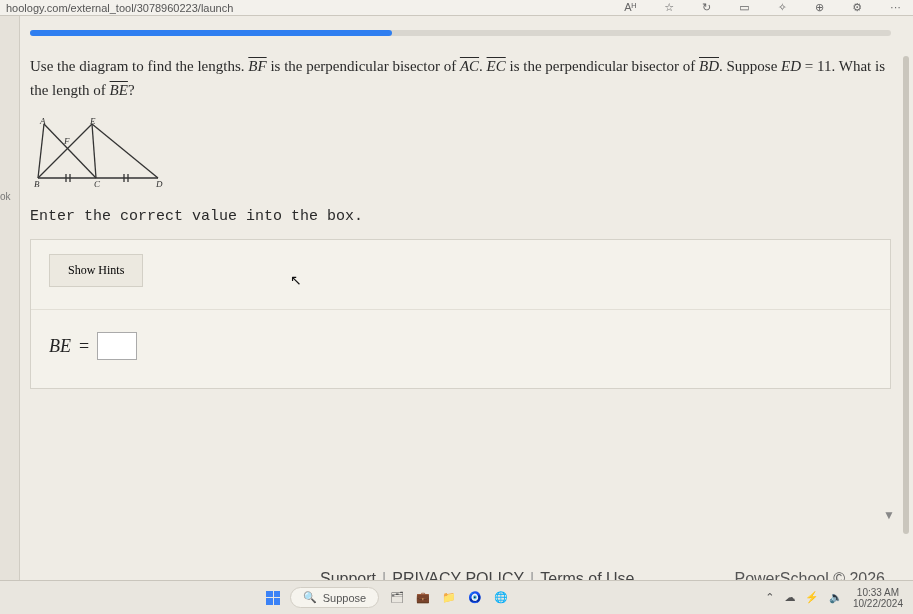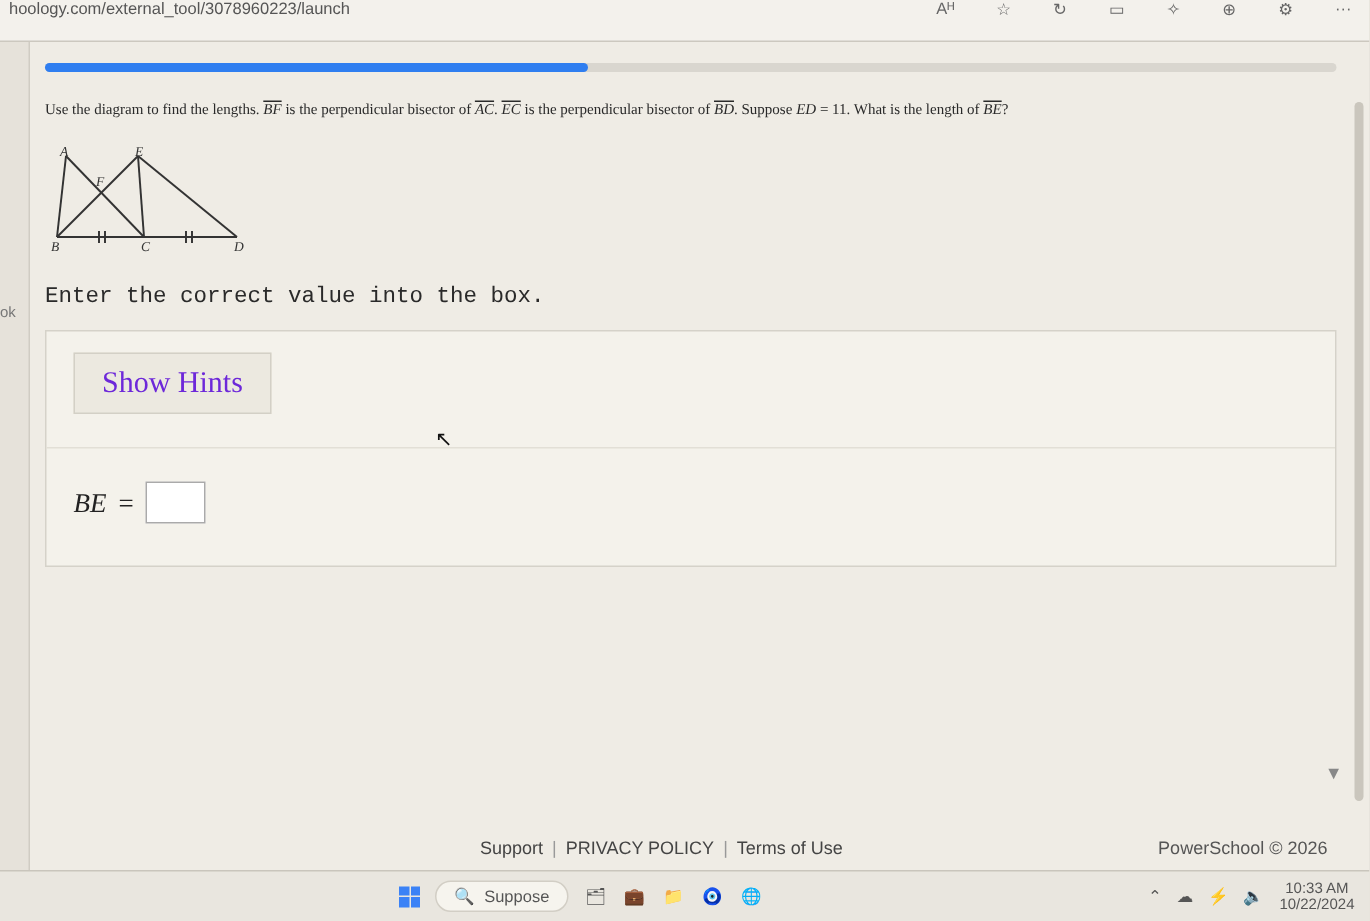--- a/index.html
+++ b/index.html
@@ -1,43 +1,43 @@
 <!DOCTYPE html>
 <html><head>
 <meta charset="utf-8">
 <style>
   * { box-sizing: border-box; margin: 0; padding: 0; }
   html, body { width: 913px; height: 614px; font-family: "Segoe UI", Arial, sans-serif; background: #d8d4cc; overflow: hidden; }
   .browser-frame { width: 100%; height: 100%; background: #e8e5de; display: flex; flex-direction: column; }
-  .addr-bar { height: 28px; background: #f3f1ec; display: flex; padding: 0 6px; border-bottom: 1px solid #ccc8bf; font-size: 11px; color: #555; }
+  .addr-bar { height: 16px; background: #f3f1ec; display: flex; align-items: center; padding: 0 6px; border-bottom: 1px solid #ccc8bf; font-size: 11px; color: #555; }
   .addr-text { flex: 1; }
   .addr-icons { display: flex; gap: 28px; padding-right: 6px; color: #666; }
   .addr-icons span { cursor: pointer; }
   .viewport { flex: 1; position: relative; background: #efece5; display: flex; }
   .left-gutter { width: 20px; background: #e6e2da; border-right: 1px solid #d0ccc3; position: relative; }
   .left-gutter .ok { position: absolute; top: 175px; left: 0; font-size: 10px; color: #777; }
   .content-col { flex: 1; display: flex; flex-direction: column; padding: 0 22px 0 10px; }
   .progress-wrap { padding: 14px 0 18px; }
   .progress-track { height: 6px; background: #d9d6cf; border-radius: 3px; position: relative; }
   .progress-fill { height: 100%; background: #2f7ef0; border-radius: 3px; }
-  .question-text { font-family: Georgia, "Times New Roman", serif; font-size: 10px; color: #2a2a2a; line-height: 1.6; margin-bottom: 10px; }
+  .question-text { font-family: Georgia, "Times New Roman", serif; font-size: 15px; color: #2a2a2a; line-height: 1.6; margin-bottom: 10px; }
   .overline { text-decoration: overline; font-style: italic; }
   .mi { font-style: italic; }
   .diagram { margin: 4px 0 10px 0; }
   .prompt { font-family: Liberation Mono, monospace; font-size: 15px; color: #2a2a2a; margin: 6px 0 14px; }
   .answer-panel { border: 1px solid #d5d2c9; background: #f4f2eb; padding: 0; }
   .hints-row { padding: 14px 18px 22px; border-bottom: 1px solid #e2dfd6; }
-  .show-hints { background: #ece9e0; border: 1px solid #d3d0c6; padding: 8px 18px; font-family: Georgia, serif; font-size: 20px; color: #6d28d9; cursor: pointer; }
+  .show-hints { background: #ece9e0; border: 1px solid #d3d0c6; padding: 8px 18px; font-family: Georgia, serif; font-size: 12px; color: #000000; cursor: pointer; }
   .input-row { padding: 22px 18px 28px; display: flex; align-items: center; gap: 8px; }
   .be-label { font-family: Georgia, "Times New Roman", serif; font-style: italic; font-size: 18px; color: #222; }
   .eq { font-family: Georgia, serif; font-size: 18px; color: #222; }
   .answer-input { width: 40px; height: 28px; border: 1px solid #aaa; background: #fff; font-size: 14px; text-align: center; }
   .scroll-ind { position: absolute; right: 18px; bottom: 92px; color: #888; font-size: 12px; cursor: pointer; }
   .right-scroll { position: absolute; right: 4px; top: 40px; bottom: 80px; width: 6px; background: #cac6bd; border-radius: 3px; }
-  .footer-links { position: absolute; bottom: 42px; right: 28px; left: 320px; display: flex; justify-content: space-between; font-size: 12px; color: #444; }
+  .footer-links { position: absolute; bottom: 26px; right: 28px; left: 320px; display: flex; justify-content: space-between; font-size: 16px; color: #444; }
   .footer-links .links { display: flex; gap: 6px; }
   .footer-links .links span.sep { color: #999; }
   .footer-links a { color: #444; text-decoration: none; cursor: pointer; }
   .copyright { color: #555; }
   .taskbar { position: absolute; bottom: 0; left: 0; right: 0; height: 34px; background: #e9e6df; border-top: 1px solid #c9c5bc; display: flex; align-items: center; padding: 0 10px; font-size: 11px; color: #555; }
   .tb-center { flex: 1; display: flex; justify-content: center; align-items: center; gap: 10px; }
   .search-pill { display: flex; align-items: center; gap: 6px; background: #f6f4ee; border: 1px solid #d2cec5; border-radius: 16px; padding: 3px 12px; }
   .tb-right { display: flex; align-items: center; gap: 10px; }
   .clock { text-align: center; line-height: 1.1; font-size: 10px; }
   .win-logo { width:14px; height:14px; display:grid; grid-template-columns:1fr 1fr; grid-template-rows:1fr 1fr; gap:1px; }

